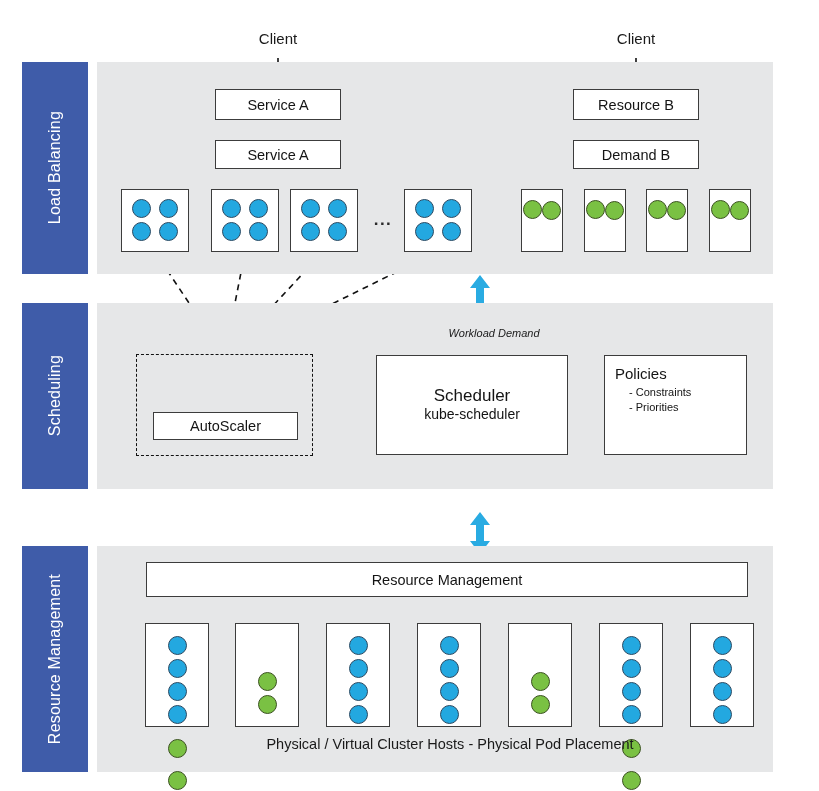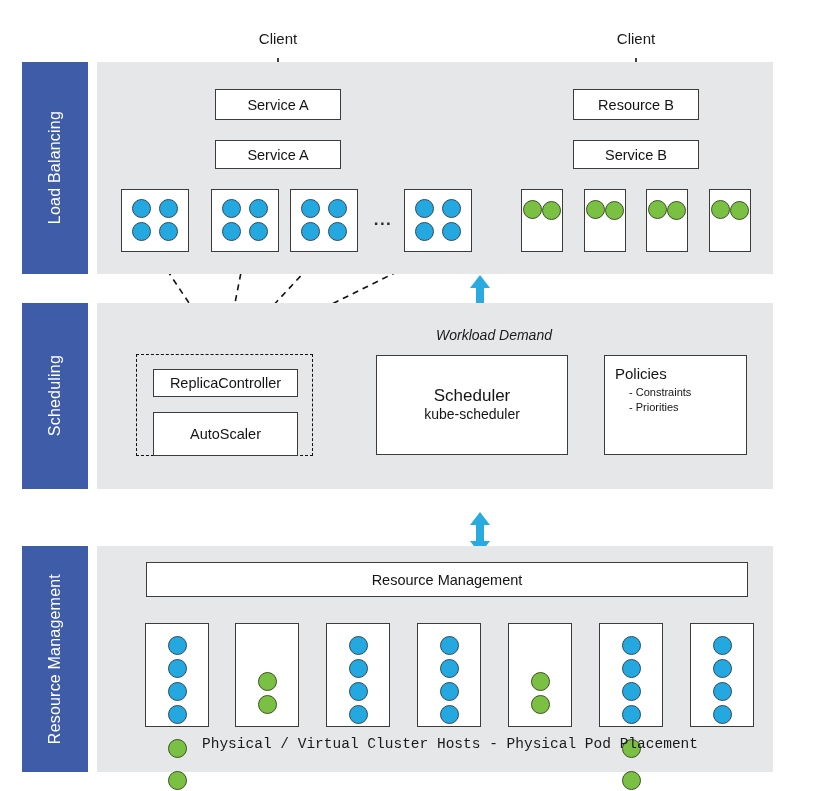--- a/index.html
+++ b/index.html
@@ -72,21 +72,21 @@
   }
   .pod.blue { background: #23a8e0; border: 1.3px solid #2b4a63; }
   .pod.green { background: #7ac143; border: 1.3px solid #3b5220; }
 
   
   .textlabel {
     font-size: 15px;
     color: #1a1a1a;
     white-space: nowrap;
   }
-  .textlabel.italic { font-style: italic; font-size: 14px; }
+  .textlabel.italic { font-style: italic; font-size: 11px; }
 
   .dashbox {
     border: 1.8px dashed #111111;
     background: transparent;
   }
 
   .ellipsis {
     font-size: 17px;
     letter-spacing: 1.5px;
     color: #2a2a2a;
@@ -171,21 +171,21 @@
     <span>Service A</span>
   </div>
   <div class="abs nodebox" style="left:215px; top:140px; width:126px; height:29px;align-items:center;">
     <span>Service A</span>
   </div>
 
   <div class="abs nodebox" style="left:573px; top:89px; width:126px; height:31px;">
     <span>Resource B</span>
   </div>
   <div class="abs nodebox" style="left:573px; top:140px; width:126px; height:29px;">
-    <span>Service B</span>
+    <span>Demand B</span>
   </div>
 
   <div class="abs podbox" style="left:121px; top:189px; width:68px; height:63px; padding:7px 6px;">
     <span class="pod blue" style="width:19px;height:19px;margin:2px 4px;"></span>
     <span class="pod blue" style="width:19px;height:19px;margin:2px 4px;"></span>
     <span class="pod blue" style="width:19px;height:19px;margin:2px 4px;"></span>
     <span class="pod blue" style="width:19px;height:19px;margin:2px 4px;"></span>
   </div>
   <div class="abs podbox" style="left:211px; top:189px; width:68px; height:63px; padding:7px 6px;">
     <span class="pod blue" style="width:19px;height:19px;margin:2px 4px;"></span>
@@ -229,24 +229,21 @@
       <polygon points="14,1 24,14 18,14 18,30 24,30 14,43 4,30 10,30 10,14 4,14" fill="#29abe2"></polygon>
     </svg>
   </div>
 
   <div class="abs side-label" style="left:22px; top:303px; width:66px; height:186px;">
     <span>Scheduling</span>
   </div>
   <div class="abs band" style="left:97px; top:303px; width:676px; height:186px;"></div>
 
   <div class="abs dashbox" style="left:136px; top:354px; width:177px; height:102px;"></div>
-  <div class="abs nodebox thin" style="left:153px; top:369px; width:145px; height:28px;">
-    <span>ReplicaController</span>
-  </div>
-  <div class="abs nodebox thin" style="left:153px; top:412px; width:145px; height:44px;">
+  <div class="abs nodebox thin" style="left:153px; top:412px; width:145px; height:28px;">
     <span>AutoScaler</span>
   </div>
 
   <div class="abs textlabel italic" style="left:394px; top:327px; width:200px; text-align:center;">Workload Demand</div>
 
   <div class="abs nodebox" style="left:376px; top:355px; width:192px; height:100px; flex-direction:column;">
     <div class="sched-title">Scheduler</div>
     <div class="sched-sub">kube-scheduler</div>
   </div>
 
@@ -314,15 +311,15 @@
     <span class="pod green" style="width:19px;height:19px;margin:13px 4px 0 4px;"></span>
   </div>
 
   <div class="abs podbox" style="left:690px; top:623px; width:64px; height:104px; padding:10px 5px;">
     <span class="pod blue" style="width:19px;height:19px;margin:2px 4px;"></span>
     <span class="pod blue" style="width:19px;height:19px;margin:2px 4px;"></span>
     <span class="pod blue" style="width:19px;height:19px;margin:2px 4px;"></span>
     <span class="pod blue" style="width:19px;height:19px;margin:2px 4px;"></span>
   </div>
 
-  <div class="abs caption" style="left:190px; top:736px; width:520px;font-family:Liberation Mono, monospace;">Physical / Virtual Cluster Hosts - Physical Pod Placement</div>
+  <div class="abs caption" style="left:190px; top:736px; width:520px;">Physical / Virtual Cluster Hosts - Physical Pod Placement</div>
 
 </div>
 
 </body></html>

